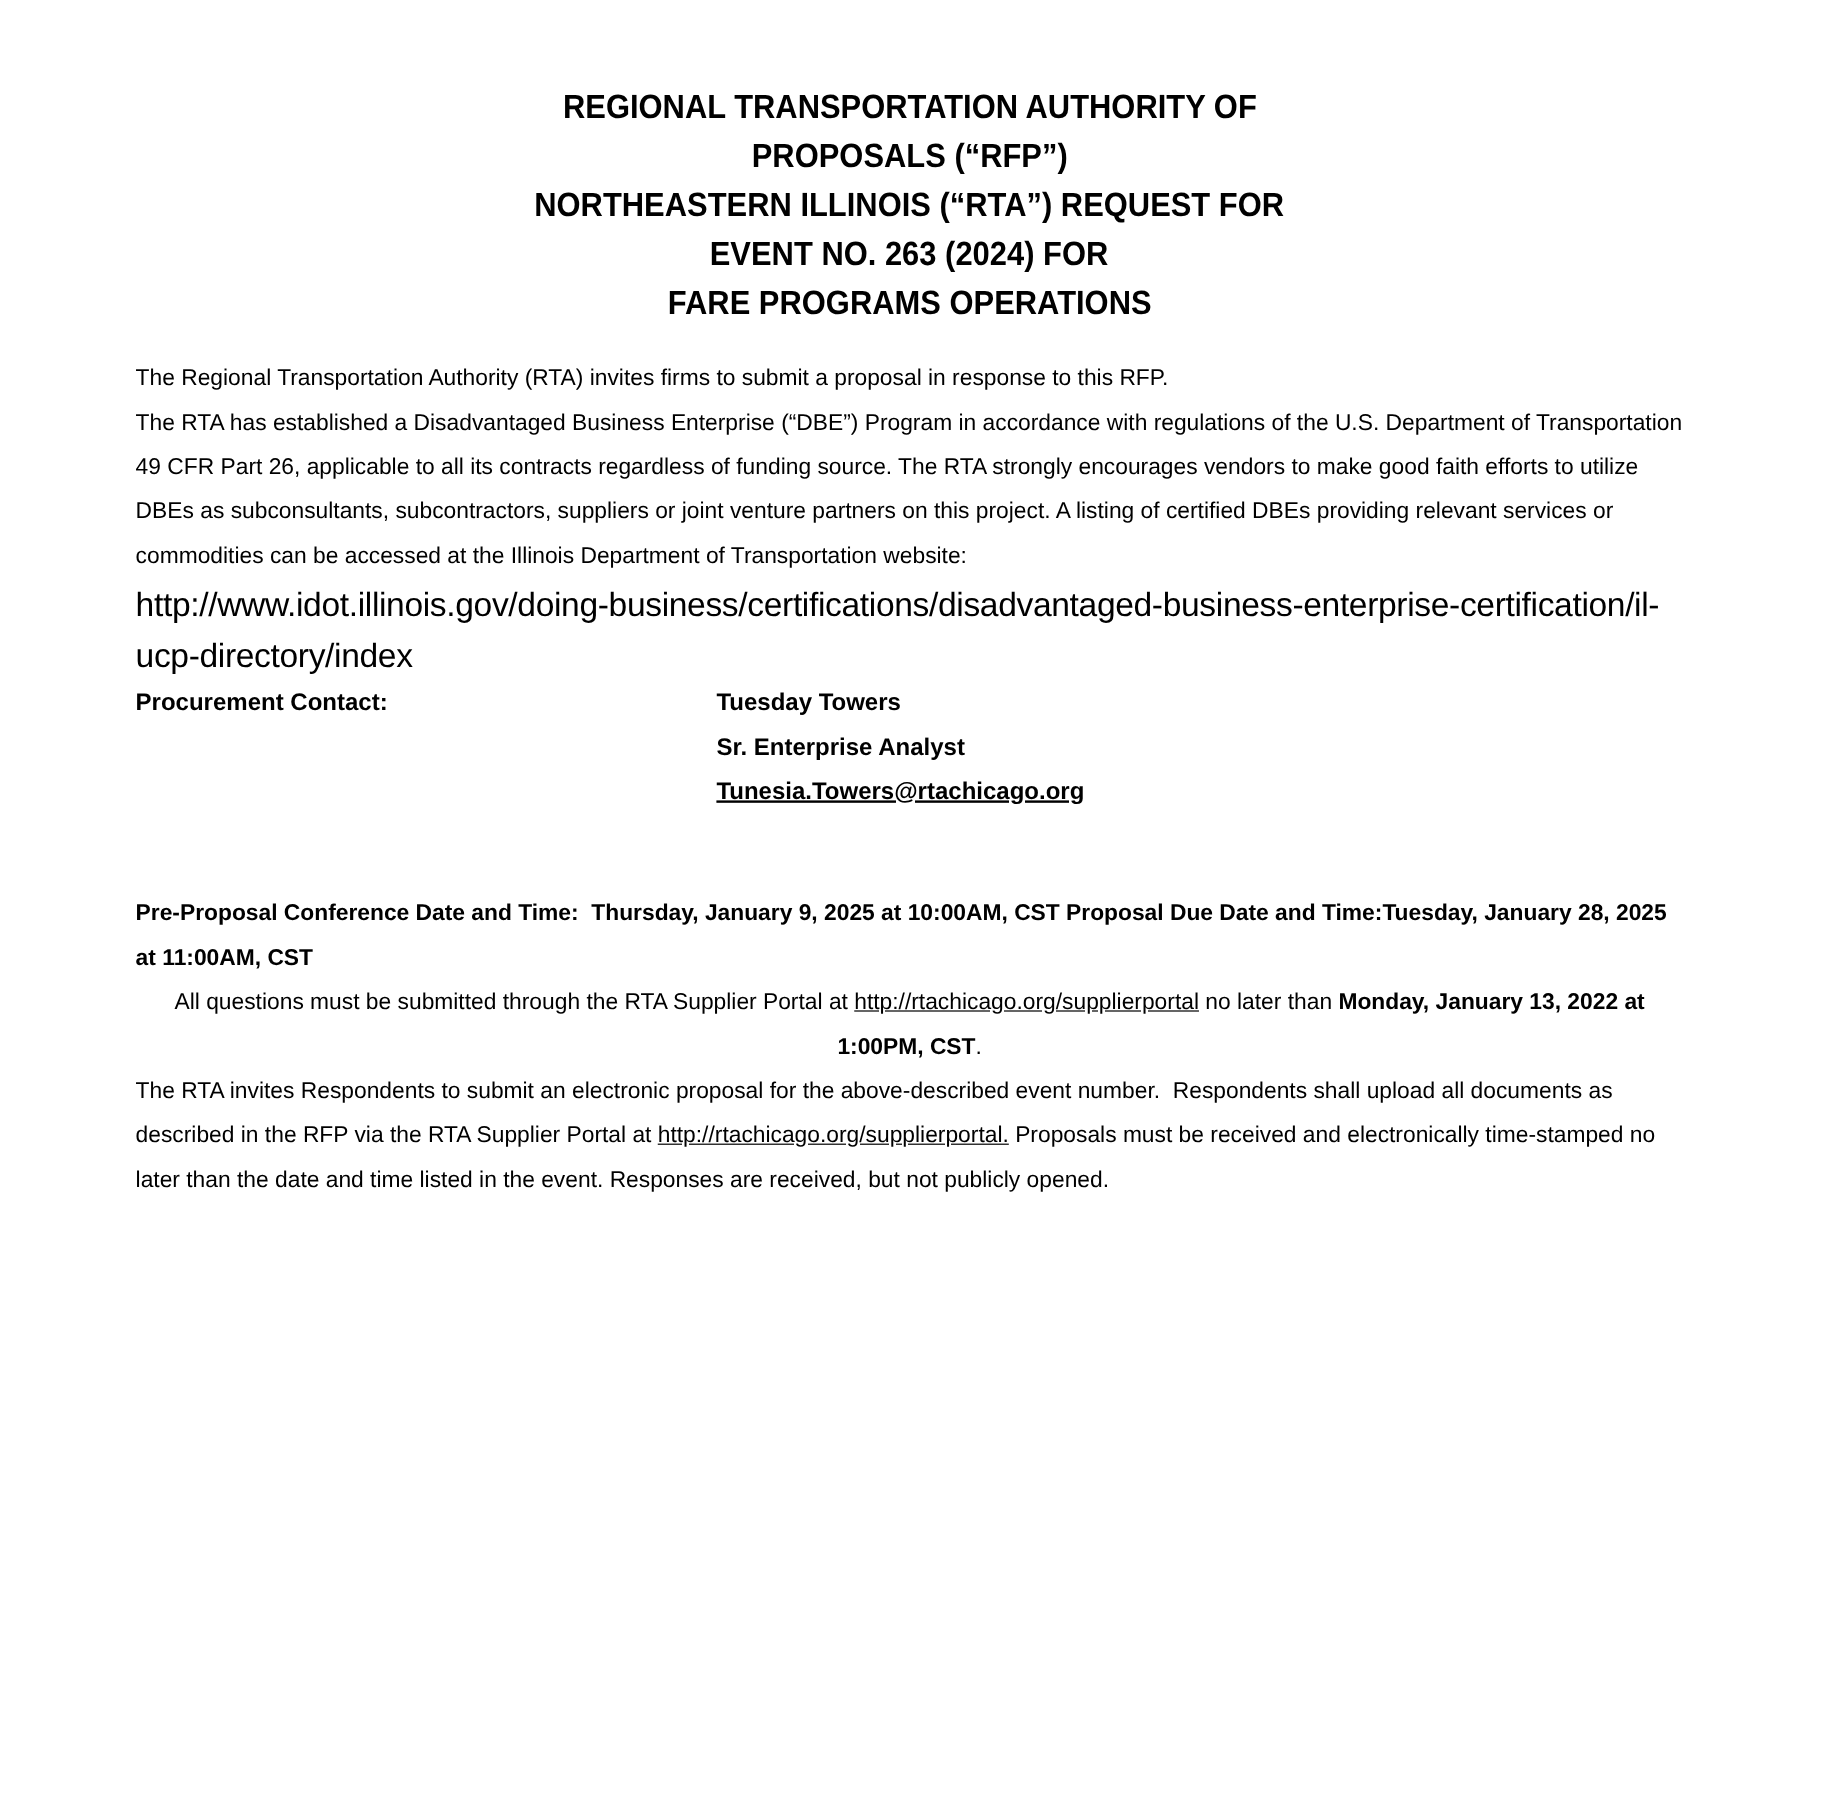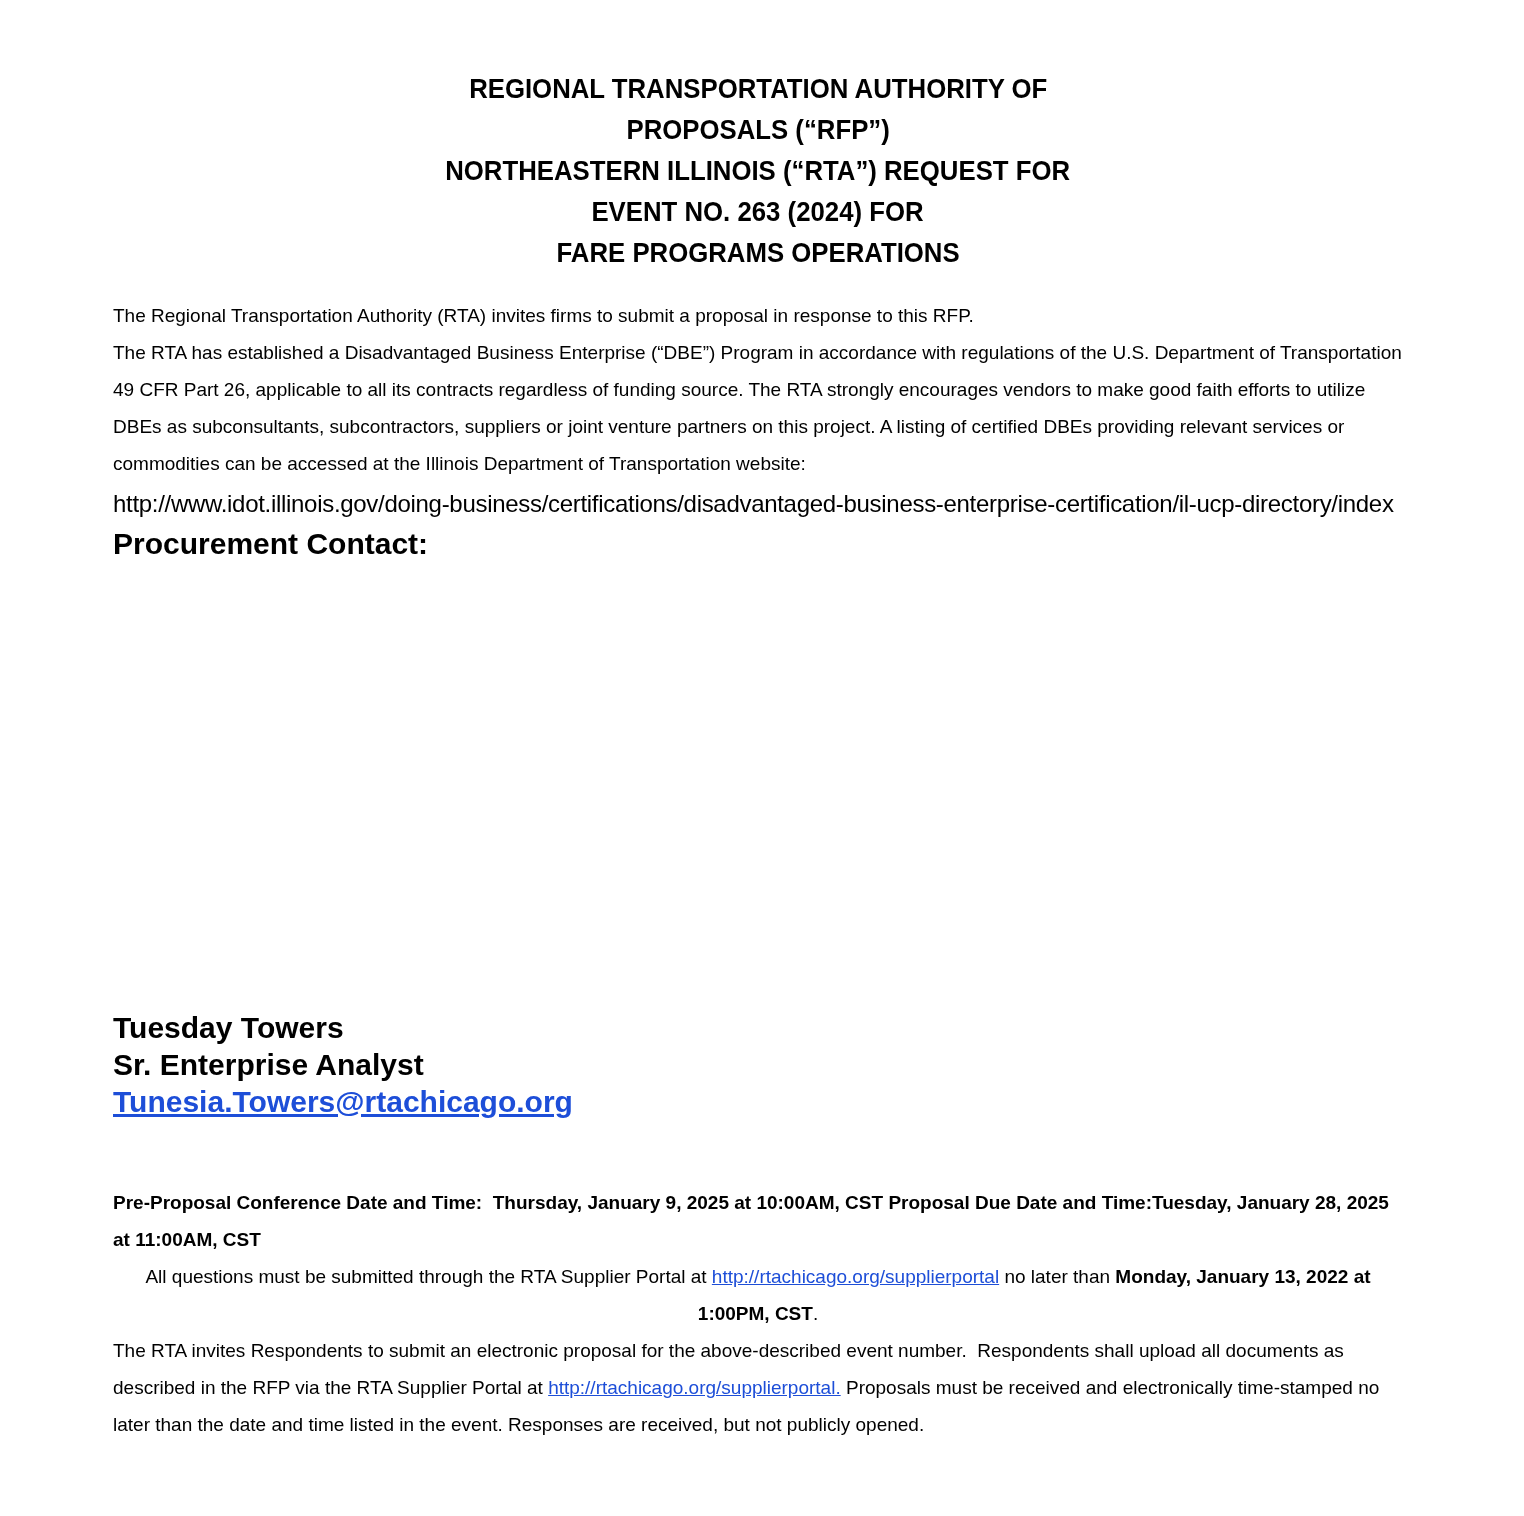--- a/index.html
+++ b/index.html
@@ -51,42 +51,41 @@
   .mb-intro      { margin-bottom: 41px; }
   .mb-dbe        { margin-bottom: 28px; }
   .mb-url        { margin-bottom: 24px; }
   .mb-contact    { margin-bottom: 64px; }
   .mb-schedule   { margin-bottom: 76px; }
   .mb-questions  { margin-bottom: 34px; text-align: center; }
   .prewrap { white-space: pre-wrap; }
   .bold { font-weight: bold; }
   
   .url-text {
-    font-size: 24px;
+    font-size: 28px;
     line-height: 43px;
     letter-spacing: -0.3px;
     margin: 0;
     word-break: normal;
   }
   
   .contact-row {
     display: flex;
-    font-size: 30px;
+    font-size: 20px;
     line-height: 37px;
     font-weight: bold;
-    flex-direction: column;
   }
   .contact-label {
     width: 484px;
     flex: 0 0 484px;
   }
   .contact-value {
   }
   a.doc-link {
-    color: #1d4ed8;
+    color: #000000;
     text-decoration: underline;
     cursor: pointer;
   }
   a.doc-link.bold { font-weight: bold; }
 </style>
 </head>
 <body>
 
 <div class="page">
   <div class="content">

